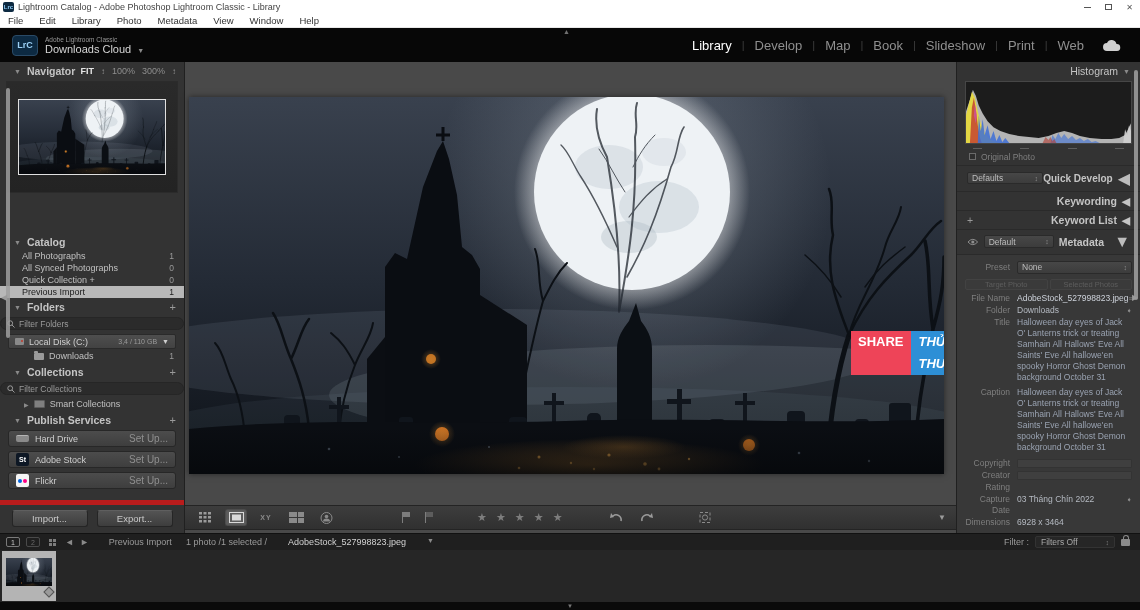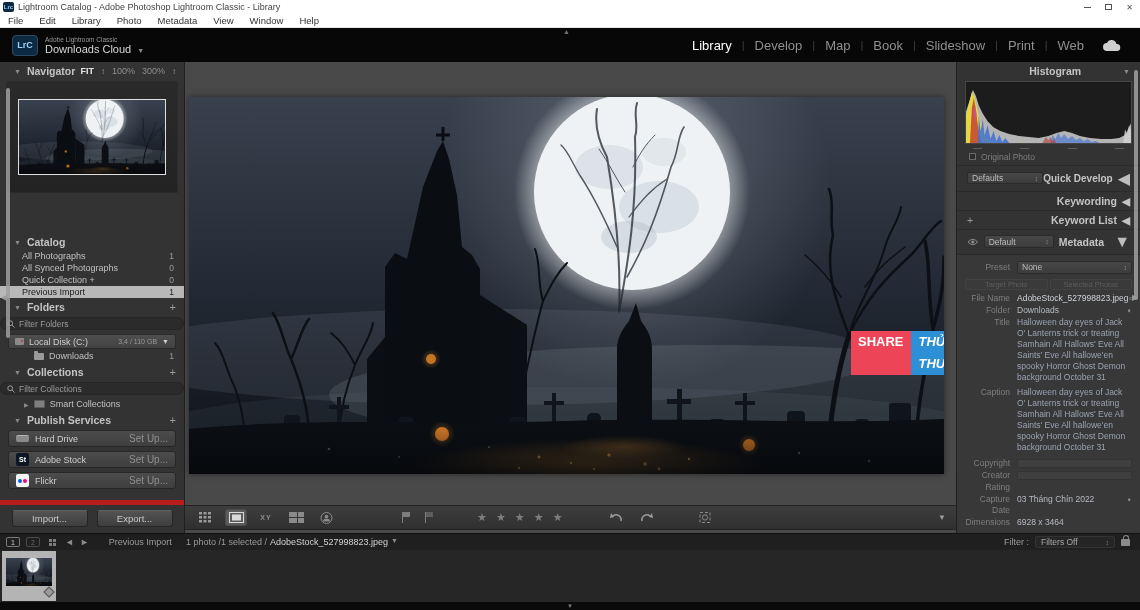--- a/index.html
+++ b/index.html
@@ -107,21 +107,21 @@
   .tb-flag::after { content:""; position:absolute; left:1px; top:0; width:7px; height:5px; background:#7d7d7d;}
   .tb-flag.dim::after { background:#5d5d5d; }
   #stars { font-size:11px; color:#7d7d7d; letter-spacing:3px; margin:0 4px;}
   #tb-caret { margin-left:auto; color:#9a9a9a; font-size:8px; }
   .gap20 { width:20px; } .gap40 { width:46px; }
 
   
   #rightpanel { width:184px; background:#333; border-left:1px solid #202020; position:relative;
     display:flex; flex-direction:column; color:#bdbdbd; }
   .rscroll { position:absolute; right:2px; top:8px; width:4px; height:230px; background:#a8a8a8; border-radius:2px; opacity:.8; z-index:5;}
-  .rph { display:flex; align-items:center; font-size:10.5px; font-weight:bold; color:#c4c4c4; padding:3px 10px 2px 10px;gap:37px; }
+  .rph { display:flex; align-items:center; font-size:10.5px; font-weight:normal; color:#c4c4c4; padding:3px 10px 2px 10px; }
   .rph .t { margin-left:auto; margin-right:5px; }
   .rph .tri { font-size:7px; color:#8a8a8a; }
   #histbox { margin:2px 8px 1px 8px; height:64px; background:#1c1c1c; border:1px solid #464646; }
   #histticks { display:flex; justify-content:space-between; padding:1px 16px; }
   #histticks i { width:9px; border-bottom:1px solid #5d5d5d; height:3px;}
   .op-row { display:flex; align-items:center; gap:5px; font-size:8.5px; color:#7f7f7f; padding:2px 12px 3px 12px;
     border-bottom:1px solid #2a2a2a;}
   .cbx { width:7px; height:7px; border:1px solid #6a6a6a; background:#2e2e2e; }
   .qd-row { display:flex; align-items:center; padding:3px 10px; border-bottom:1px solid #2a2a2a; }
   .sel { background:linear-gradient(#474747,#3c3c3c); border:1px solid #2a2a2a; border-radius:2px;
@@ -161,21 +161,21 @@
 
   
   #infobar { position:absolute; top:533px; left:0; width:1140px; height:17px; background:#1f1f1f;
     display:flex; align-items:center; font-size:9px; color:#9a9a9a; padding:0 6px; gap:6px; border-top:1px solid #111;}
   .mon { width:14px; height:10px; border:1px solid #7a7a7a; border-radius:2px; color:#c9c9c9; font-size:7px;
     display:flex; align-items:center; justify-content:center; }
   .mon.dim { border-color:#4a4a4a; color:#6a6a6a; }
   .grid4 { display:grid; grid-template-columns:3px 3px; grid-gap:1px; margin:0 3px;}
   .grid4 i { width:3px; height:3px; background:#7d7d7d; }
   .navarrow { font-size:9px; color:#8a8a8a; }
-  #fs-info { display:flex; gap:3px; margin-left:8px;}
+  #fs-info { display:flex; gap:21px; margin-left:8px;}
   #fs-info .fname { color:#d2d2d2; }
   #fs-info .dd { font-size:7px; color:#8a8a8a; }
   #fs-right { margin-left:auto; display:flex; align-items:center; gap:6px; }
   #filter-sel { width:80px; height:12px; background:#262626; border:1px solid #333; border-radius:2px;
     display:flex; align-items:center; padding:0 5px; font-size:8.5px; color:#a8a8a8;}
   #filter-sel .ud { margin-left:auto; font-size:7px; color:#7f7f7f;}
   .padlock { width:9px; height:7px; background:#8a8a8a; border-radius:1px; position:relative; margin-right:4px;}
   .padlock::before { content:""; position:absolute; top:-4px; left:1.5px; width:4px; height:4px;
     border:1.5px solid #8a8a8a; border-bottom:none; border-radius:3px 3px 0 0;}
   #filmstrip { position:absolute; top:550px; left:0; width:1140px; height:52px; background:#262626; }

